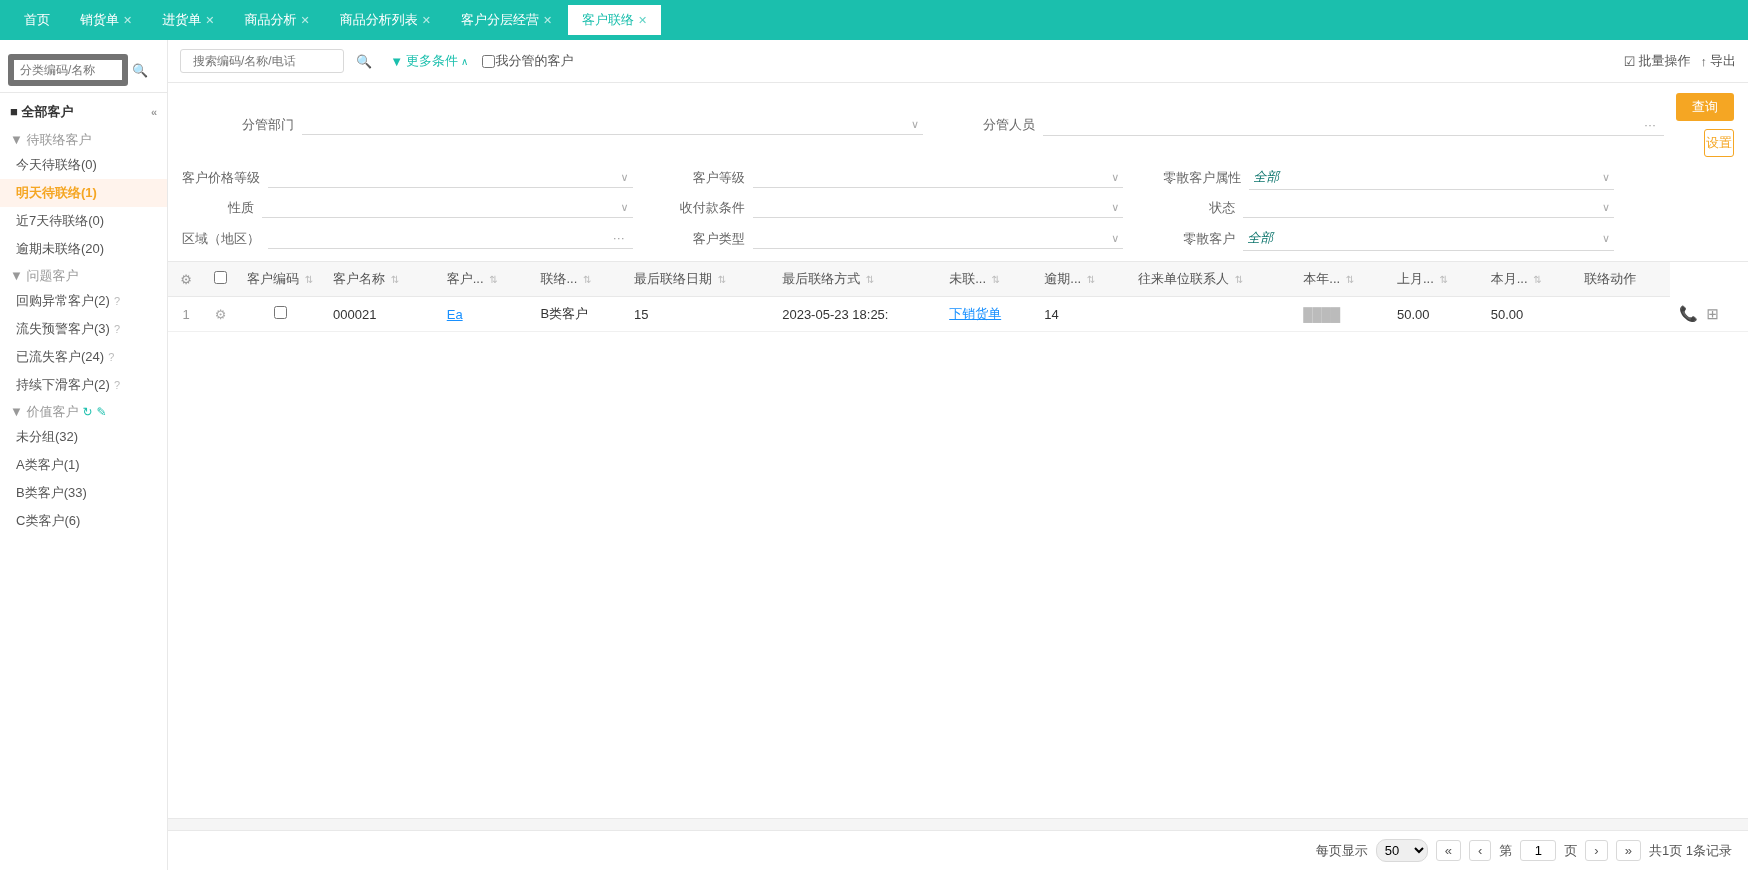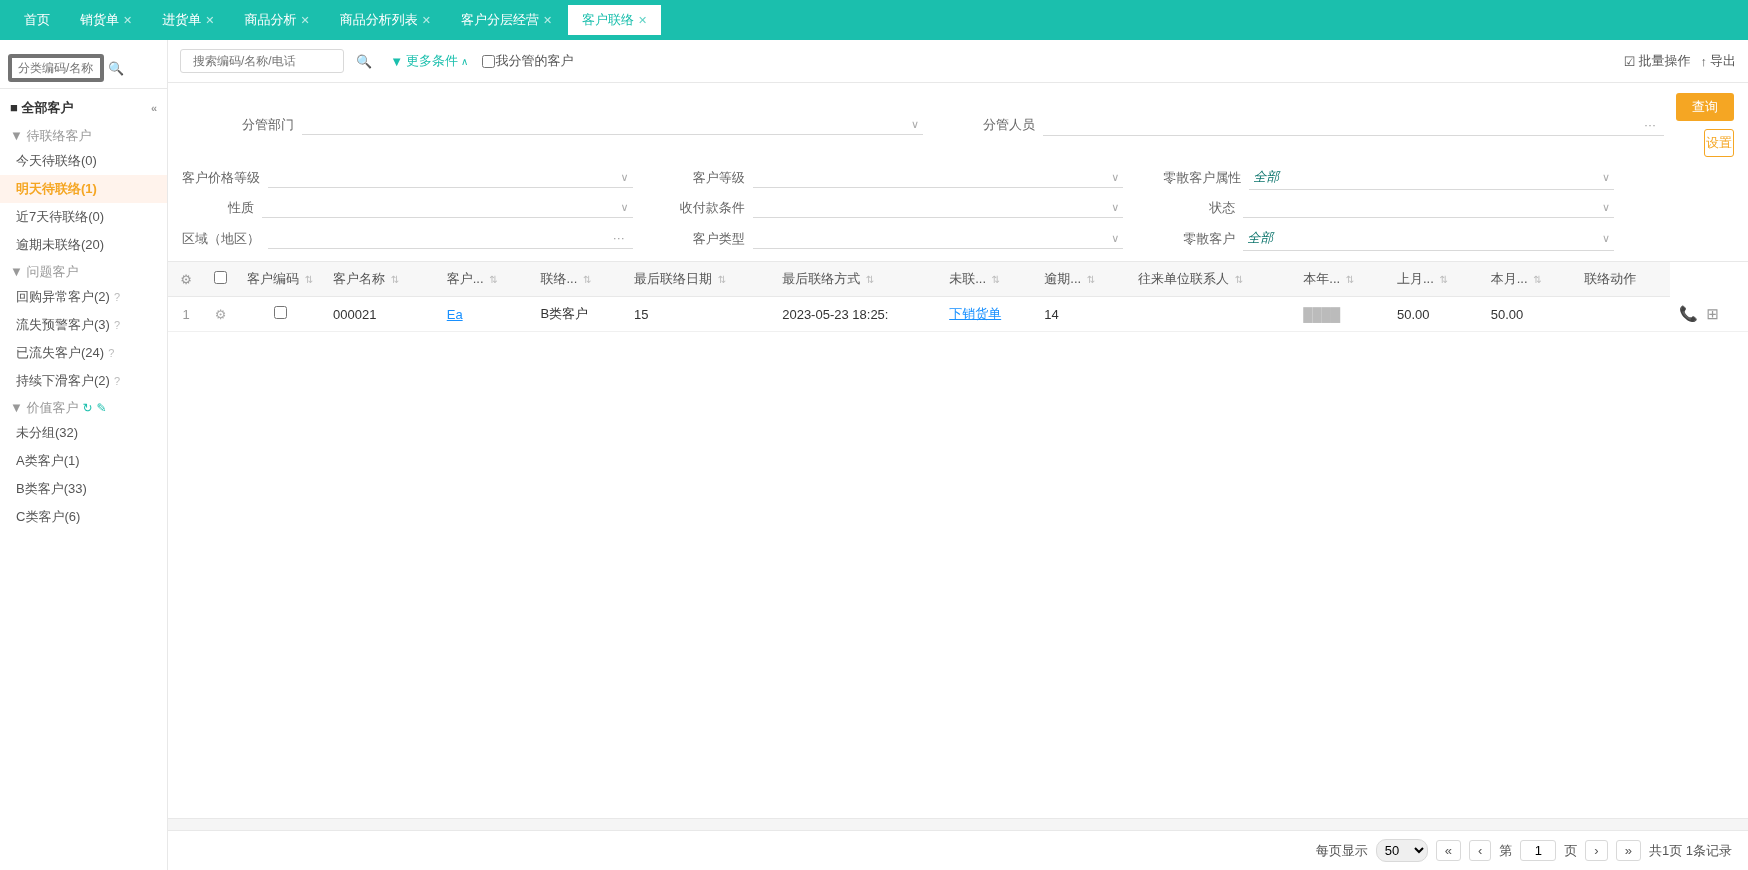--- a/index.html
+++ b/index.html
@@ -11,21 +11,21 @@
     .nav-item.active { background: #fff; color: #1bbfad; }
     .nav-close { margin-left: 4px; font-size: 11px; opacity: 0.7; }
     .nav-home { font-size: 13px; }
 
     
     .main-layout { display: flex; height: calc(100vh - 40px); }
 
     
     .sidebar { width: 168px; background: #fff; border-right: 1px solid #e8e8e8; flex-shrink: 0; overflow-y: auto; padding: 8px 0; }
     .sidebar-search { padding: 6px 8px; display: flex; align-items: center; gap: 4px; border-bottom: 1px solid #e8e8e8; margin-bottom: 4px; }
-    .sidebar-search input { border: 4px solid #737373; border-radius: 3px; padding: 3px 6px; width: 96px; font-size: 12px; outline: none; color: #1d4ed8; }
+    .sidebar-search input { border: 6px solid #737373; border-radius: 3px; padding: 3px 6px; width: 120px; font-size: 12px; outline: none; color: #1d4ed8; }
     .sidebar-search-icon { color: #999; cursor: pointer; }
 
     .sidebar-section-header { display: flex; align-items: center; justify-content: space-between; padding: 6px 10px; font-weight: bold; color: #333; cursor: pointer; }
     .sidebar-section-header .collapse-icon { color: #999; font-size: 11px; }
     .sidebar-group-title { padding: 4px 10px 2px; color: #999; font-size: 12px; display: flex; align-items: center; gap: 4px; }
     .sidebar-item { padding: 5px 10px 5px 16px; color: #555; cursor: pointer; white-space: nowrap; font-size: 13px; display: flex; align-items: center; gap: 4px; }
     .sidebar-item.active { background: #fff3ec; color: #f5a623; font-weight: bold; }
     .sidebar-item .help-icon { color: #bbb; font-size: 11px; }
 
     

